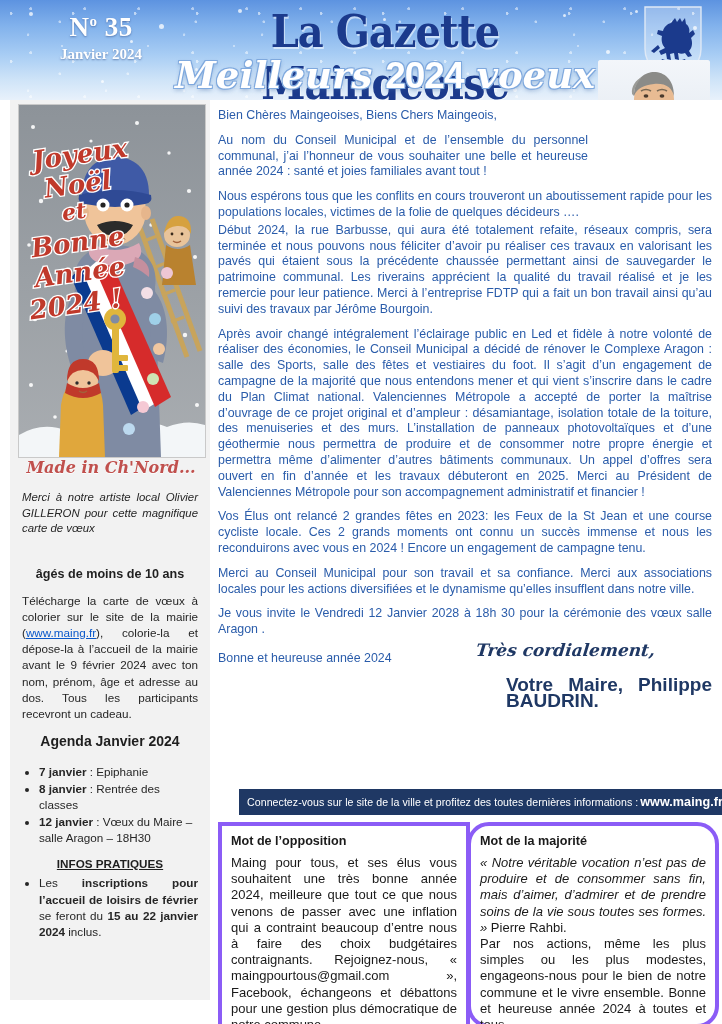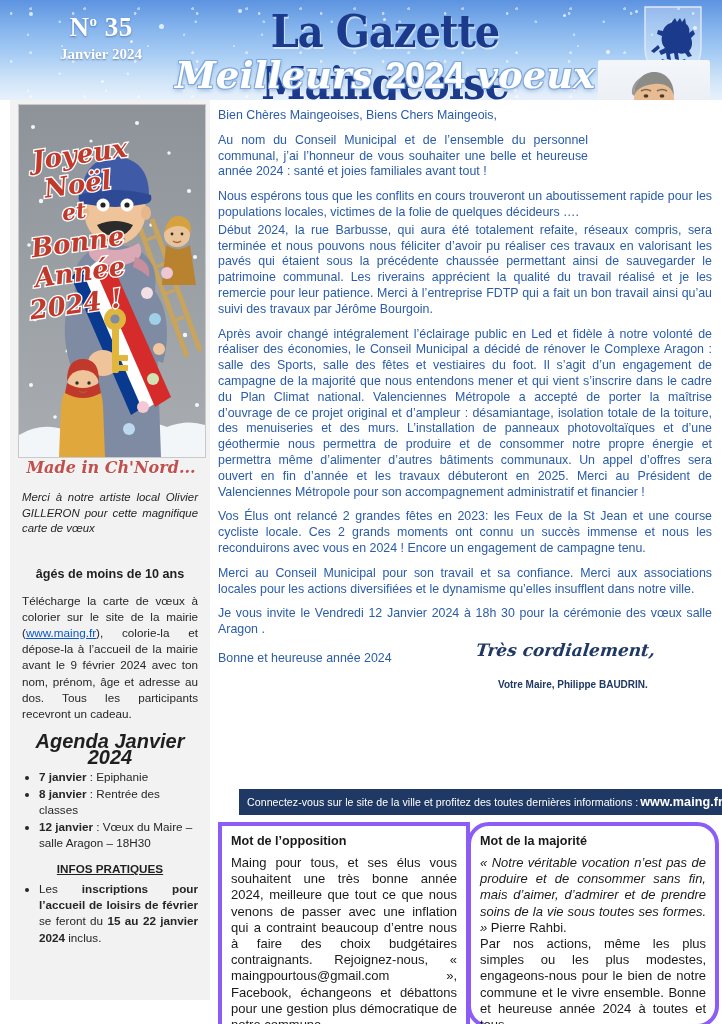--- a/index.html
+++ b/index.html
@@ -93,21 +93,21 @@
     color:#262626;font-size:11.4px;line-height:15.5px;
   }
   .credit{font-style:italic;text-align:justify;color:#262626;margin:0 0 12px 0;}
   .contest-title{
     text-align:center;font-weight:bold;font-size:12.6px;line-height:17px;
     color:#1f1f1f;margin:0 0 10px 0;
   }
   .contest-body{text-align:justify;margin:0 0 12px 0;font-size:11.7px;line-height:16.2px;}
   .contest-body a{color:#0a58ca;text-decoration:underline;}
   .agenda-title{
-    text-align:center;font-weight:bold;font-size:20px;color:#1f1f1f;margin:4px 0 4px 0;font-style:italic;
+    text-align:center;font-weight:bold;font-size:14px;color:#1f1f1f;margin:4px 0 14px 0;
   }
   ul.agenda{margin:0 0 10px 0;padding-left:17px;}
   ul.agenda li{margin:0 0 1px 0;font-size:11.7px;line-height:16px;}
   .infos-title{
     text-align:center;font-weight:bold;font-size:11.7px;color:#1f1f1f;
     text-decoration:underline;margin:8px 0 4px 0;
   }
   ul.infos{margin:0;padding-left:17px;}
   ul.infos li{font-size:11.7px;line-height:16.4px;text-align:justify;}
 
@@ -123,22 +123,22 @@
   }
 
   .signoff-row{position:relative;height:58px;margin-top:2px;}
   .bonne{position:absolute;left:0;top:4px;color:#2a5caa;font-size:12.4px;}
   .cordialement{
     position:absolute;left:258px;top:-4px;
     font-family:"DejaVu Serif", serif;font-style:italic;font-weight:bold;
     font-size:17px;color:#1f3864;transform:skewX(-6deg);
   }
   .maire{
-    position:absolute;left:280px;top:30px;
-    font-weight:bold;font-size:10px;color:#1f3864;
+    position:absolute;left:288px;top:30px;
+    font-weight:bold;font-size:19px;color:#1f3864;
   }
 
   
   .blue-strip{
     position:absolute;left:218px;top:789px;width:492px;height:26px;
     background:#1f3864;color:#ffffff;
     display:flex;align-items:center;justify-content:center;
     font-size:10.6px;letter-spacing:.05px;margin-left:21px;
   }
   .blue-strip b{font-size:12.6px;margin-left:2px;}
@@ -391,21 +391,21 @@
 
   <div class="main-col">
     <div class="photo-wrap-pad"></div>
     <p class="tight" style="margin-bottom:9px">Bien Chères Maingeoises, Biens Chers Maingeois,</p>
     <p>Au nom du Conseil Municipal et de l’ensemble du personnel communal, j’ai l’honneur de vous souhaiter une belle et heureuse année 2024 : santé et joies familiales avant tout !</p>
     <p style="margin-bottom:2px">Nous espérons tous que les conflits en cours trouveront un aboutissement rapide pour les populations locales, victimes de la folie de quelques décideurs ….</p>
     <p>Début 2024, la rue Barbusse, qui aura été totalement refaite, réseaux compris, sera terminée et nous pouvons nous féliciter d’avoir pu réaliser ces travaux en valorisant les pavés qui étaient sous la précédente chaussée permettant ainsi de sauvegarder le patrimoine communal. Les riverains apprécient la qualité du travail réalisé et je les remercie pour leur patience. Merci à l’entreprise FDTP qui a fait un bon travail ainsi qu’au suivi des travaux par Jérôme Bourgoin.</p>
     <p>Après avoir changé intégralement l’éclairage public en Led et fidèle à notre volonté de réaliser des économies, le Conseil Municipal a décidé de rénover le Complexe Aragon : salle des Sports, salle des fêtes et vestiaires du foot. Il s’agit d’un engagement de campagne de la majorité que nous entendons mener et qui vient s’inscrire dans le cadre du Plan Climat national. Valenciennes Métropole a accepté de porter la maîtrise d’ouvrage de ce projet original et d’ampleur : désamiantage, isolation totale de la toiture, des menuiseries et des murs. L’installation de panneaux photovoltaïques et d’une géothermie nous permettra de produire et de consommer notre propre énergie et permettra même d’alimenter d’autres bâtiments communaux. Un appel d’offres sera ouvert en fin d’année et les travaux débuteront en 2025. Merci au Président de Valenciennes Métropole pour son accompagnement administratif et financier !</p>
     <p>Vos Élus ont relancé 2 grandes fêtes en 2023: les Feux de la St Jean et une course cycliste locale. Ces 2 grands moments ont connu un succès immense et nous les reconduirons avec vous en 2024 ! Encore un engagement de campagne tenu.</p>
     <p>Merci au Conseil Municipal pour son travail et sa confiance. Merci aux associations locales pour les actions diversifiées et le dynamisme qu’elles insufflent dans notre ville.</p>
-    <p>Je vous invite le Vendredi 12 Janvier 2024 à 18h 30 pour la cérémonie des vœux salle Aragon .</p>
+    <p>Je vous invite le Vendredi 12 Janvier 2028 à 18h 30 pour la cérémonie des vœux salle Aragon .</p>
 
     <div class="signoff-row">
       <div class="bonne">Bonne et heureuse année 2024</div>
       <div class="cordialement">Très cordialement,</div>
       <div class="maire">Votre Maire, Philippe BAUDRIN.</div>
     </div>
   </div>
 
   <div class="blue-strip">
     <span>Connectez-vous sur le site de la ville et profitez des toutes dernières informations : </span>

